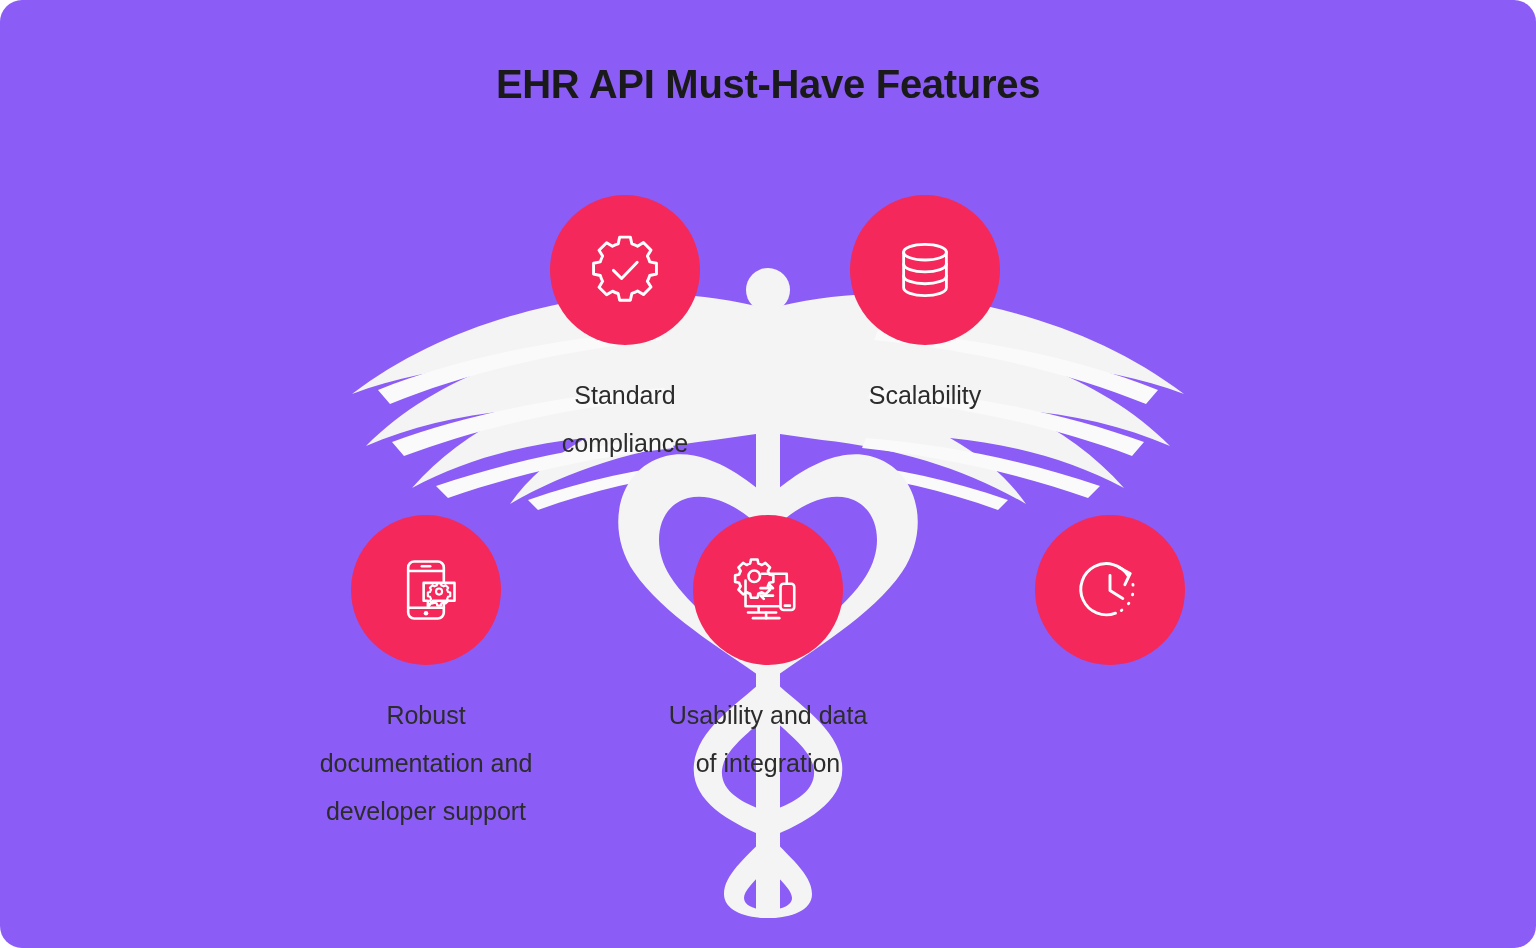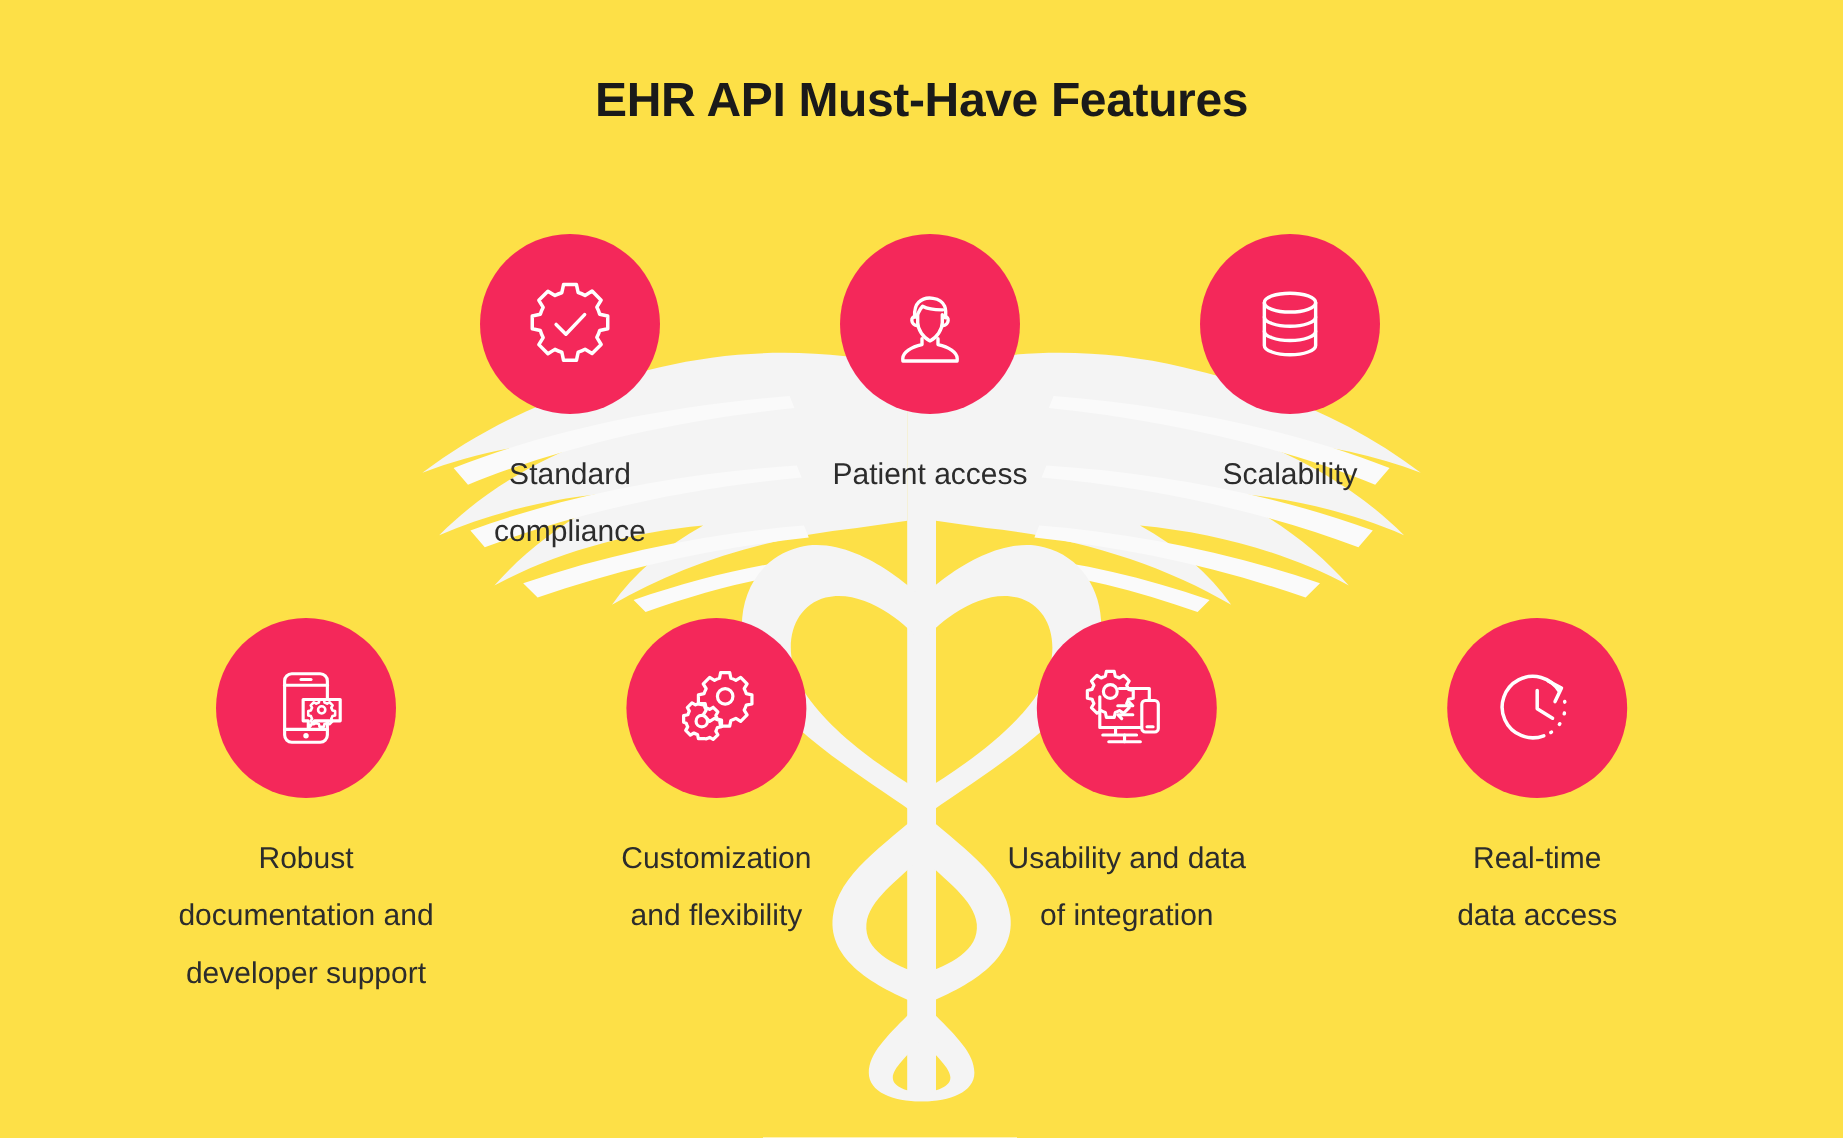--- a/index.html
+++ b/index.html
@@ -5,21 +5,22 @@
   * { margin:0; padding:0; box-sizing:border-box; }
   html, body {
     width:1536px; height:948px;
     background:#ffffff;
     font-family:"Liberation Sans", sans-serif;
     overflow:hidden;
   }
   #page {
     position:relative;
     width:1536px; height:948px;
-    background:#fde047;
+    background:#8b5cf6;
+    border-radius:22px;
   }
   
   #watermark {
     position:absolute;
     left:50%; top:198px;
     transform:translateX(-50%);
     width:900px; height:720px;
     pointer-events:none;
     z-index:0;
   }
@@ -162,33 +163,20 @@
           <path d="M27.6 5h8.8l1.2 5.5a22 22 0 0 1 4.7 1.95l4.8-2.95 6.2 6.2-2.95 4.8A22 22 0 0 1 52.3 25.3L57.8 26.5v8.8l-5.5 1.2a22 22 0 0 1-1.95 4.7l2.95 4.8-6.2 6.2-4.8-2.95a22 22 0 0 1-4.7 1.95L36.4 56.8h-8.8l-1.2-5.5a22 22 0 0 1-4.7-1.95l-4.8 2.95-6.2-6.2 2.95-4.8A22 22 0 0 1 11.7 36.5L6.2 35.3v-8.8l5.5-1.2a22 22 0 0 1 1.95-4.7L10.7 15.8l6.2-6.2 4.8 2.95a22 22 0 0 1 4.7-1.95Z"></path>
           <path d="M22.5 32.3 29.2 39 42 25.6"></path>
         </svg>
       </div>
       <div class="label">Standard
 compliance</div>
     </div>
 
 
 
-    <div class="feature">
-      <div class="circle">
-        <svg width="82" height="82" viewBox="0 0 64 64" fill="none" stroke="#ffffff" stroke-width="2.2" stroke-linecap="round" stroke-linejoin="round">
-          <path d="M22 27.5c-.2-3.6.2-7.3 2.6-9.6 2.3-2.3 6.1-3.1 9.4-2.6 3.3.5 6.3 2.3 7.5 5.1 1.1 2.6.8 5.3.5 7.6"></path>
-          <path d="M24.1 25.3c1.4-3.1 3.1-4.8 3.1-4.8s4.4 2.4 13.2 2.3"></path>
-          <path d="M24 25.8v5.3c0 4.6 3.7 9.9 8 11.9 4.3-2 8-7.3 8-11.9v-5.2"></path>
-          <path d="M22.8 27.4c-1.6-.5-2.8.6-2.6 2.3.2 1.8 1.5 3.2 3 3.3"></path>
-          <path d="M41.2 27.4c1.6-.5 2.8.6 2.6 2.3-.2 1.8-1.5 3.2-3 3.3"></path>
-          <path d="M26.8 41.6v3.8c-7 1.5-12.5 5-12.5 9 0 .7 0 1.2.1 1.7h35.2c.1-.5.1-1 .1-1.7 0-4-5.5-7.5-12.5-9v-3.8"></path>
-        </svg>
-      </div>
-      <div class="label">Patient access</div>
-    </div>
 
     <div class="feature">
       <div class="circle">
         <svg width="76" height="76" viewBox="0 0 64 64" fill="none" stroke="#ffffff" stroke-width="2.4" stroke-linecap="round" stroke-linejoin="round">
           <ellipse cx="32" cy="17" rx="18" ry="6.6"></ellipse>
           <path d="M14 17v30c0 3.6 8.1 6.6 18 6.6s18-3 18-6.6V17"></path>
           <path d="M14 27c0 3.6 8.1 6.6 18 6.6s18-3 18-6.6"></path>
           <path d="M14 37c0 3.6 8.1 6.6 18 6.6s18-3 18-6.6"></path>
         </svg>
       </div>
@@ -212,36 +200,20 @@
             <path d="M-1.9-8.6h3.8l.5 2.3c.8.2 1.6.6 2.3 1l2-1.2 2.7 2.7-1.2 2a9 9 0 0 1 1 2.3l2.3.5v3.8l-2.3.5a9 9 0 0 1-1 2.3l1.2 2-2.7 2.7-2-1.2c-.7.4-1.5.8-2.3 1l-.5 2.3h-3.8l-.5-2.3a9 9 0 0 1-2.3-1l-2 1.2-2.7-2.7 1.2-2a9 9 0 0 1-1-2.3l-2.3-.5v-3.8l2.3-.5c.2-.8.6-1.6 1-2.3l-1.2-2 2.7-2.7 2 1.2c.7-.4 1.5-.8 2.3-1Z"></path>
             <circle cx="0" cy="0" r="3.1"></circle>
           </g>
         </svg>
       </div>
       <div class="label">Robust
 documentation and
 developer support</div>
     </div>
 
-    <div class="feature">
-      <div class="circle">
-        <svg width="78" height="78" viewBox="0 0 64 64" fill="none" stroke="#ffffff" stroke-width="2.2" stroke-linecap="round" stroke-linejoin="round">
-          <g transform="translate(38,24)">
-            <path d="M-3.1-16.2h6.2l.8 3.9a15 15 0 0 1 3.4 1.4l3.3-2 4.4 4.4-2 3.3a15 15 0 0 1 1.4 3.4l3.9.8v6.2l-3.9.8a15 15 0 0 1-1.4 3.4l2 3.3-4.4 4.4-3.3-2a15 15 0 0 1-3.4 1.4l-.8 3.9h-6.2l-.8-3.9a15 15 0 0 1-3.4-1.4l-3.3 2-4.4-4.4 2-3.3a15 15 0 0 1-1.4-3.4l-3.9-.8v-6.2l3.9-.8a15 15 0 0 1 1.4-3.4l-2-3.3 4.4-4.4 3.3 2a15 15 0 0 1 3.4-1.4Z"></path>
-            <circle cx="0" cy="0" r="5.3"></circle>
-          </g>
-          <g transform="translate(22,41)">
-            <path d="M-2.3-12h4.6l.6 2.9a11 11 0 0 1 2.5 1l2.4-1.4 3.2 3.2-1.4 2.4a11 11 0 0 1 1 2.5l2.9.6v4.6l-2.9.6a11 11 0 0 1-1 2.5l1.4 2.4-3.2 3.2-2.4-1.4a11 11 0 0 1-2.5 1L2.3 12h-4.6l-.6-2.9a11 11 0 0 1-2.5-1l-2.4 1.4-3.2-3.2 1.4-2.4a11 11 0 0 1-1-2.5L-12.4 .8v-4.6l2.9-.6c.3-.9.6-1.7 1-2.5l-1.4-2.4 3.2-3.2 2.4 1.4c.8-.4 1.6-.8 2.5-1Z"></path>
-            <circle cx="0" cy="0" r="3.9"></circle>
-          </g>
-        </svg>
-      </div>
-      <div class="label">Customization
-and flexibility</div>
-    </div>
 
     <div class="feature">
       <div class="circle">
         <svg width="80" height="80" viewBox="0 0 64 64" fill="none" stroke="#ffffff" stroke-width="2.1" stroke-linecap="round" stroke-linejoin="round">
           <path d="M14 24.5V45h33V19H27"></path>
           <path d="M24.5 45v5h-8.5M24.5 50h14"></path>
           <line x1="20" y1="54.5" x2="41" y2="54.5"></line>
           <line x1="30.5" y1="50" x2="30.5" y2="54.5"></line>
           <g transform="translate(21,21)">
             <path d="M-2.6-13.4h5.2l.7 3.2c1 .3 1.9.7 2.8 1.2l2.8-1.7 3.7 3.7-1.7 2.8c.5.9.9 1.8 1.2 2.8l3.2.7v5.2l-3.2.7c-.3 1-.7 1.9-1.2 2.8l1.7 2.8-3.7 3.7-2.8-1.7c-.9.5-1.8.9-2.8 1.2l-.7 3.2h-5.2l-.7-3.2a13 13 0 0 1-2.8-1.2l-2.8 1.7-3.7-3.7 1.7-2.8a13 13 0 0 1-1.2-2.8l-3.2-.7v-5.2l3.2-.7c.3-1 .7-1.9 1.2-2.8l-1.7-2.8 3.7-3.7 2.8 1.7c.9-.5 1.8-.9 2.8-1.2Z"></path>
@@ -260,19 +232,17 @@
       <div class="circle">
         <svg width="78" height="78" viewBox="0 0 64 64" fill="none" stroke="#ffffff" stroke-width="2.4" stroke-linecap="round" stroke-linejoin="round">
           <path d="M47 20.5A21 21 0 1 0 36.5 51"></path>
           <path d="M39.5 13.5 48.6 18.4 44.2 27.6"></path>
           <path d="M32 20v12.5l10.5 6.5"></path>
           <g stroke-linecap="round" stroke-dasharray="0.5 7.5">
             <path d="M50.8 27.5A21 21 0 0 1 36.5 51"></path>
           </g>
         </svg>
       </div>
-      <div class="label">Real-time
-data access</div>
     </div>
 
   </div>
 
 </div>
 
 </body></html>

